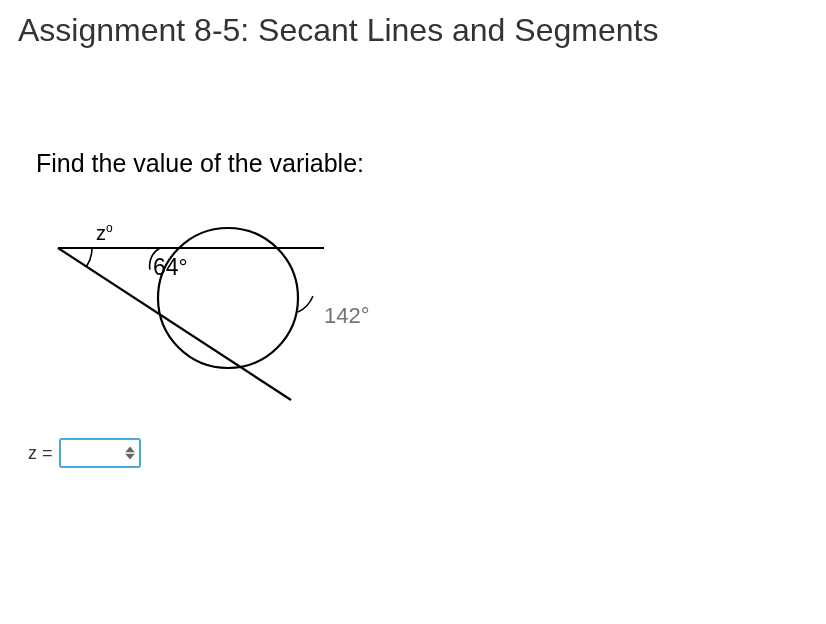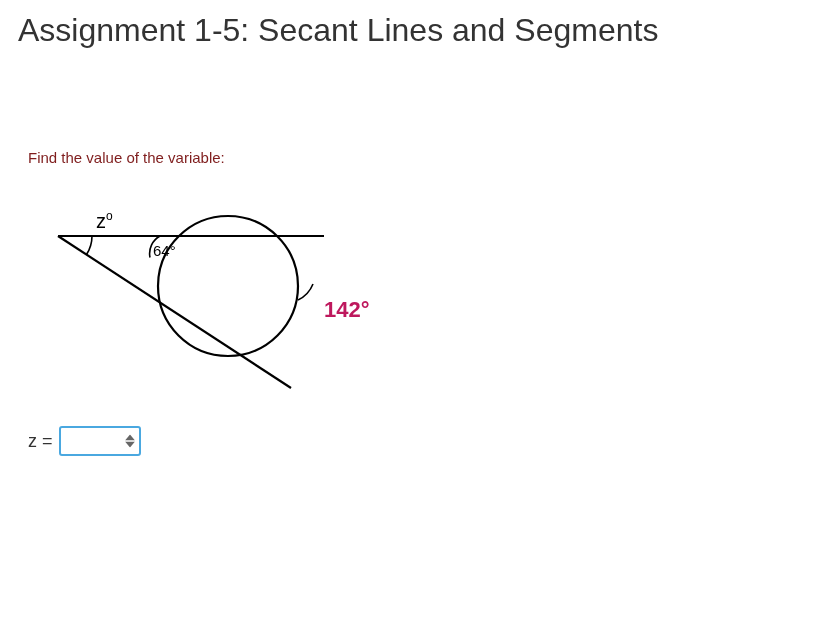--- a/index.html
+++ b/index.html
@@ -12,24 +12,24 @@
       padding: 12px 18px;
       position: relative;
     }
     .title {
       font-size: 32px;
       font-weight: 400;
       color: #333;
       margin-bottom: 100px;
     }
     .prompt {
-      font-size: 15px;
+      font-size: 25px;
       font-weight: 400;
-      color: #7f1d1d;
-      margin-left: 10px;
+      color: #000000;
+      margin-left: 18px;
       margin-bottom: 30px;
     }
     .figure {
       position: relative;
       width: 360px;
       height: 200px;
       margin-left: 20px;
       margin-bottom: 30px;
     }
     .answer-row {
@@ -70,21 +70,21 @@
       flex-direction: column;
       gap: 1px;
       cursor: pointer;
       user-select: none;
     }
     .stepper svg { display: block; }
   </style>
 </head>
 <body>
 
-<h1 class="title">Assignment 1-5: Secant Lines and Segments</h1>
+<h1 class="title">Assignment 8-5: Secant Lines and Segments</h1>
 
 <p class="prompt">Find the value of the variable:</p>
 
 <div class="figure">
   <svg width="360" height="200" viewBox="0 0 360 200">
 
     <circle cx="190" cy="90" r="70" fill="none" stroke="#000" stroke-width="2.2"></circle>
 
     <line x1="20" y1="40" x2="286" y2="40" stroke="#000" stroke-width="2.2"></line>
 
@@ -96,24 +96,24 @@
 
     <path d="M 260 104 A 30 30 0 0 0 275 88" fill="none" stroke="#000" stroke-width="1.6"></path>
   </svg>
 
   
   <div style="position:absolute; left:58px; top:13px; font-size:20px; color:#000;text-align:right;">
     <span>z</span><sup style="font-size:12px; vertical-align:super;">o</sup>
   </div>
 
   
-  <div style="position:absolute; left:115px; top:46px; font-size:15px; color:#000;">64°</div>
+  <div style="position:absolute; left:115px; top:46px; font-size:23px; color:#000;">64°</div>
 
   
-  <div style="position:absolute; left:286px; top:101px; font-size:22px; color:#be185d;font-weight:bold;">142°</div>
+  <div style="position:absolute; left:286px; top:95px; font-size:22px; color:#737373;">142°</div>
 </div>
 
 <div class="answer-row">
   <span class="answer-label">z =</span>
   <div class="answer-input-wrap">
     <input type="text" class="answer-input" value="" style="">
     <div class="stepper">
       <svg width="10" height="6">
           <polygon points="5,0 10,6 0,6" fill="#666"></polygon>
         </svg>

